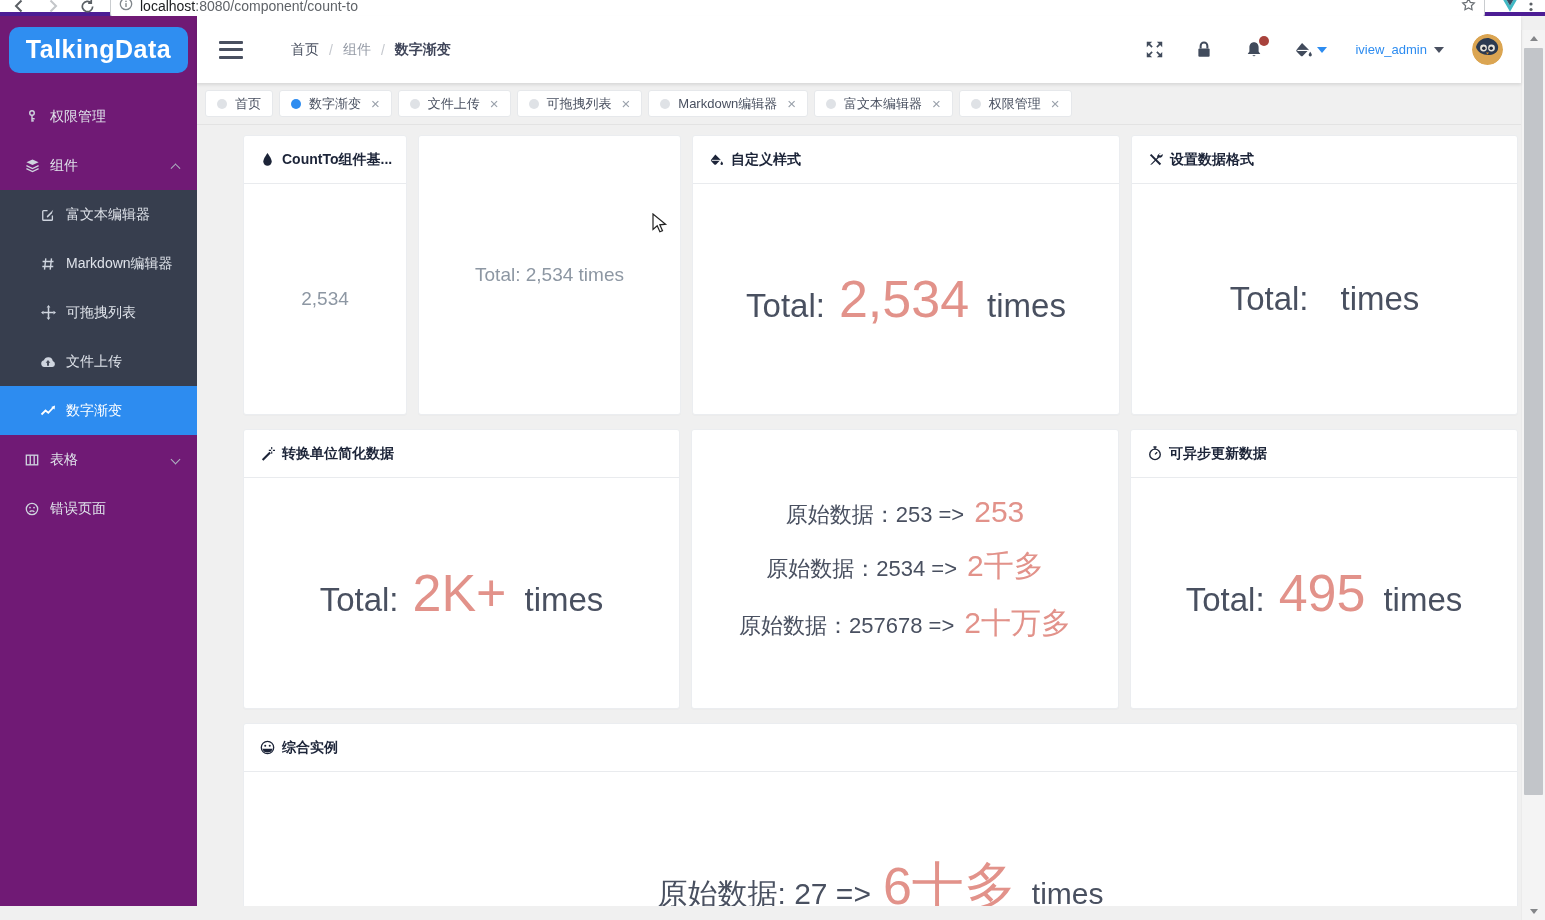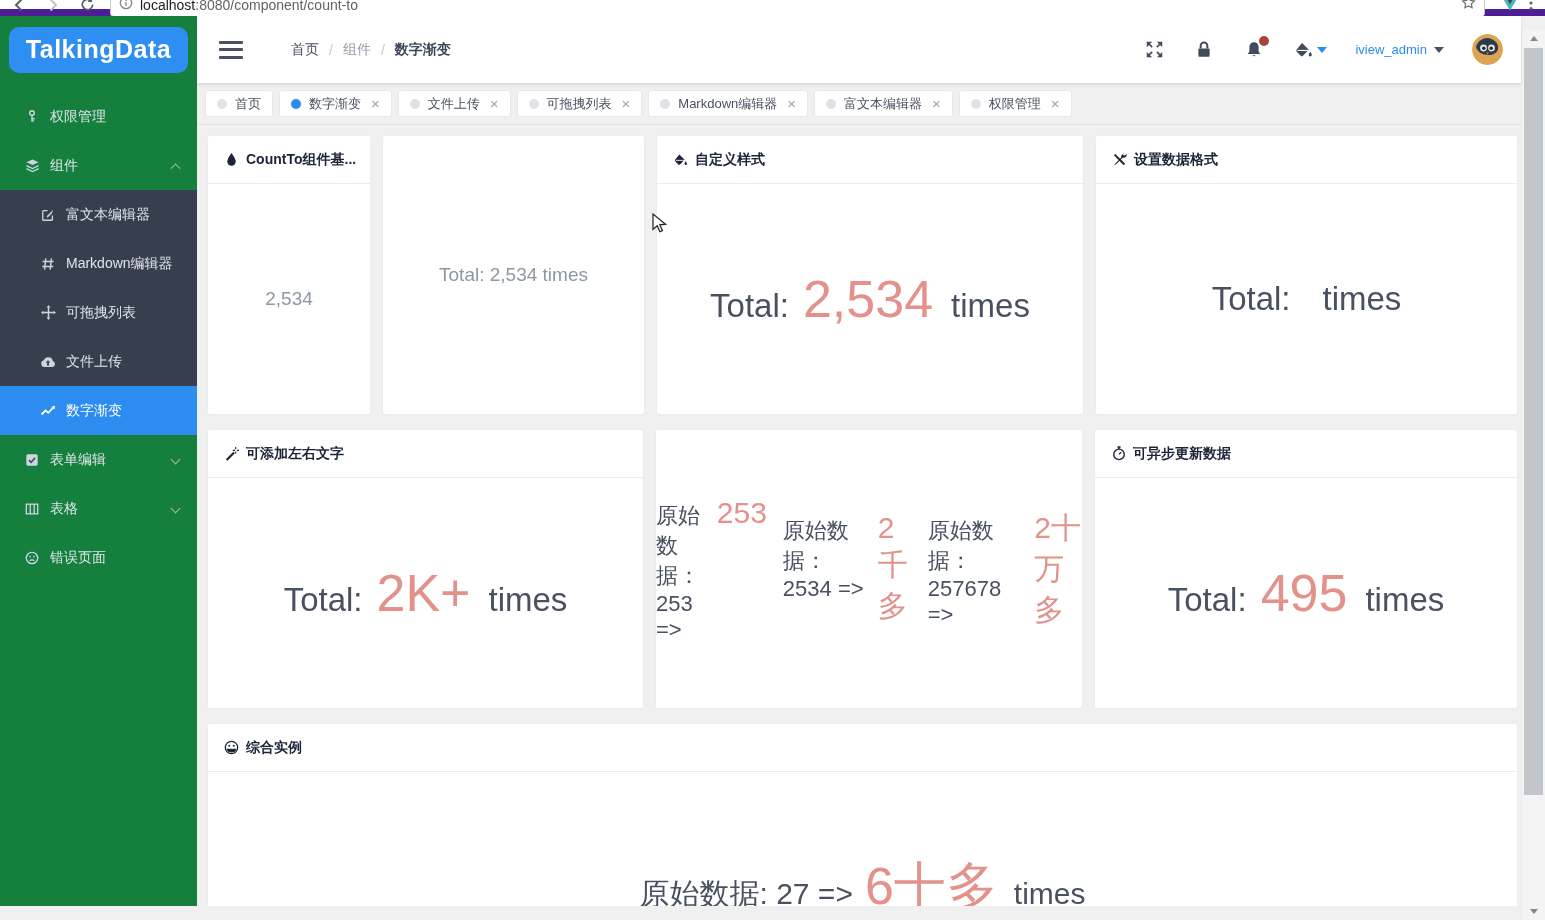--- a/index.html
+++ b/index.html
@@ -1,31 +1,31 @@
 <!DOCTYPE html>
 <html><head>
 <meta charset="utf-8">
 <style>
   * { margin:0; padding:0; box-sizing:border-box; }
   html,body { width:1545px; height:920px; overflow:hidden; }
   body { font-family:"Liberation Sans", sans-serif; background:#f0f0f0; position:relative; }
 
   
-  .chrome { height:16px; background:#fff; border-bottom:7px solid #4c1d95; display:flex; align-items:center; padding:0 8px; gap:12px; }
+  .chrome { height:16px; background:#fff; border-bottom:4px solid #4c1d95; display:flex; align-items:center; padding:0 8px; gap:12px; }
   .nav-ico { width:22px; height:22px; display:flex; align-items:center; justify-content:center; flex:0 0 auto; }
   .omnibox { flex:1; height:24px; border:1px solid #c9cccf; border-radius:4px; display:flex; align-items:center; padding:0 8px; gap:7px; background:#fff; }
   .omnibox .url { font-size:14px; color:#5f6368; white-space:nowrap; overflow:hidden; }
   .omnibox .url b { color:#1b1d1f; font-weight:normal; }
   .chrome-right { display:flex; align-items:center; gap:10px; padding:0 4px; }
 
   
   .app { display:flex; height:890px; width:1521px; }
 
   
-  .sidebar { width:197px; background:#15803d; flex:0 0 auto; display:flex; flex-direction:column; }
+  .sidebar { width:197px; background:#701a75; flex:0 0 auto; display:flex; flex-direction:column; }
   .logo-wrap { height:67px; display:flex; align-items:center; justify-content:center; }
   .logo { width:179px; height:46px; background:#2f8ef1; border-radius:10px; color:#fff; font-size:25px; font-weight:bold; display:flex; align-items:center; justify-content:center; letter-spacing:.5px; }
   .menu { padding-top:9px; font-size:14px; }
   .m-item { height:49px; display:flex; align-items:center; padding:0 18px 0 24px; color:#dfe3ea; cursor:pointer; }
   .m-item .mi { width:16px; height:16px; margin-right:10px; flex:0 0 auto; display:flex; align-items:center; justify-content:center; color:#cfd5df; }
   .m-item .grow { flex:1; }
   .submenu { background:#373e4e; }
   .submenu .m-item { padding-left:40px; }
   .m-item.active { background:#2d8cf0; color:#fff; }
   .chev { width:7px; height:7px; border-right:1.5px solid #aeb5c2; border-bottom:1.5px solid #aeb5c2; }
@@ -50,37 +50,37 @@
   .avatar { width:31px; height:31px; border-radius:50%; overflow:hidden; flex:0 0 auto; cursor:pointer; }
 
   
   .tabbar { height:42px; display:flex; align-items:center; gap:6px; padding:0 8px; background:#f0f0f0; border-bottom:1px solid #e3e3e3; position:relative; z-index:2; }
   .tab { height:27px; background:#fff; border:1px solid #e6e8eb; border-radius:3px; display:flex; align-items:center; gap:8px; padding:0 11px; font-size:13px; color:#495060; cursor:pointer; }
   .tab .tdot { width:10px; height:10px; border-radius:50%; background:#dfe2e6; }
   .tab.active .tdot { background:#2d8cf0; }
   .tab .x { color:#9aa1ab; font-size:15px; line-height:1; margin-left:2px; }
 
   
-  .content { flex:1; padding:10px 3px 0 10px; overflow:hidden; }
+  .content { flex:1; padding:10px 3px 0 10px; overflow:hidden;margin-left:36px; }
   .row { display:flex; gap:11px; margin-bottom:14px; }
   .card { background:#fff; border:1px solid #ebedf0; border-radius:3px; box-shadow:0 1px 1px rgba(0,0,0,.02); display:flex; flex-direction:column; min-width:0; }
   .card-h { height:48px; border-bottom:1px solid #e9ebee; display:flex; align-items:center; gap:7px; padding:0 16px; font-size:14px; font-weight:bold; color:#1c2438; white-space:nowrap; overflow:hidden; }
   .card-h .ci { width:15px; height:15px; flex:0 0 auto; display:flex; align-items:center; justify-content:center; color:#1c2438; }
   .card-b { flex:1; display:flex; align-items:center; justify-content:center; }
   .w1 { width:164px; } .w2 { width:263px; } .w3 { width:428px; } .wf { flex:1; } .w5 { width:437px; }
   .r1 .card, .r2 .card { height:280px; }
   .r3 .card { height:280px; }
 
   .val-plain { font-size:19px; color:#8d97a3; }
   .count-big { display:flex; align-items:baseline; }
   .count-big .lbl { font-size:33px; color:#495060; margin-right:14px; }
   .count-big .num { font-size:52px; color:#e2928a; }
   .count-big .suf { font-size:33px; color:#495060; margin-left:18px; }
 
-  .unit-rows { display:flex; flex-direction:row; gap:16px; align-items:center; }
+  .unit-rows { display:flex; flex-direction:column; gap:16px; align-items:center; }
   .unit-row { display:flex; align-items:baseline; justify-content:center; }
   .unit-row .lbl { font-size:22px; color:#495060; margin-right:10px; }
   .unit-row .num { font-size:30px; color:#e2928a; }
 
   .combo { display:flex; align-items:baseline; }
   .combo .lbl { font-size:30px; color:#495060; margin-right:12px; }
   .combo .num { font-size:52px; color:#e2928a; }
   .combo .suf { font-size:30px; color:#495060; margin-left:16px; }
 
   
@@ -213,30 +213,20 @@
           <span class="mi">
             <svg width="16" height="13" viewBox="0 0 16 13">
                 <path d="M1.5 10.5l4-4 2.8 2.3 5-5.3" fill="none" stroke="#fff" stroke-width="1.8"></path>
                 <path d="M15 1.5l-.4 4-3.4-2.6z" fill="#fff"></path>
               </svg>
           </span>
           <span class="grow">数字渐变</span>
         </div>
       </div>
 
-      <div class="m-item">
-        <span class="mi">
-          <svg width="14" height="14" viewBox="0 0 16 16">
-              <rect x="1.5" y="1.5" width="13" height="13" rx="2" fill="#cfd5df"></rect>
-              <path d="M4.5 8.2l2.4 2.4 4.6-5" fill="none" stroke="#464c5b" stroke-width="1.8"></path>
-            </svg>
-        </span>
-        <span class="grow">表单编辑</span>
-        <span class="chev down"></span>
-      </div>
 
       <div class="m-item">
         <span class="mi">
           <svg width="14" height="14" viewBox="0 0 16 16">
               <rect x="1.5" y="2.5" width="13" height="11" fill="none" stroke="#cfd5df" stroke-width="1.5"></rect>
               <path d="M6 2.5v11M10.5 2.5v11" stroke="#cfd5df" stroke-width="1.5"></path>
             </svg>
         </span>
         <span class="grow">表格</span>
         <span class="chev down"></span>
@@ -419,21 +409,21 @@
 
       <div class="row r2">
         <div class="card w5">
           <div class="card-h">
               <span class="ci">
             <svg width="15" height="15" viewBox="0 0 16 16">
                   <path d="M2 14l8-8 1.6 1.6-8 8z" fill="#1c2438"></path>
                   <path d="M12.5 1v2.4M12.5 5.8v2.4M9.4 4.6h2.4M13.8 4.6h2.2" stroke="#1c2438" stroke-width="1.2"></path>
                 </svg>
           </span>
-              <span>可添加左右文字</span>
+              <span>转换单位简化数据</span>
             </div>
           <div class="card-b">
             <div class="count-big">
               <span class="lbl">Total:</span>
                 <span class="num">2K+</span>
                 <span class="suf">times</span>
             </div>
           </div>
         </div>
 

